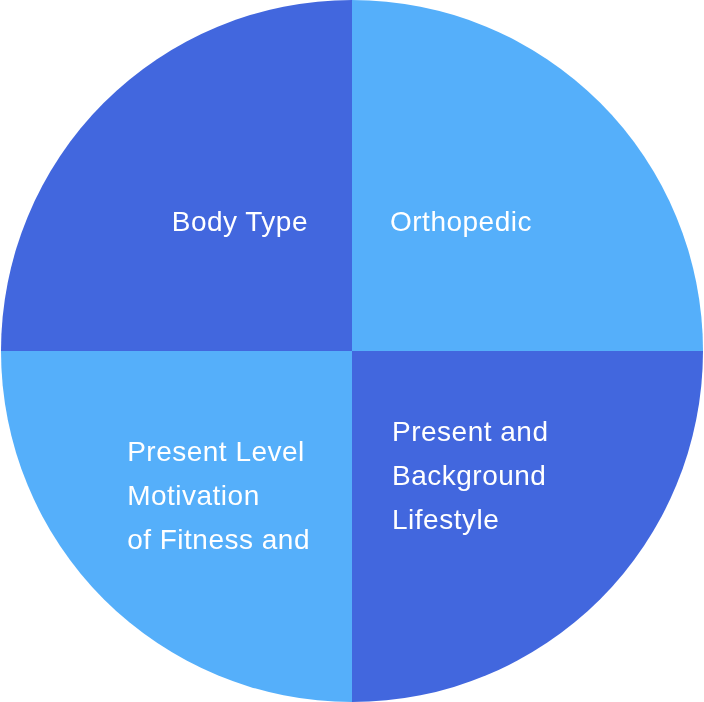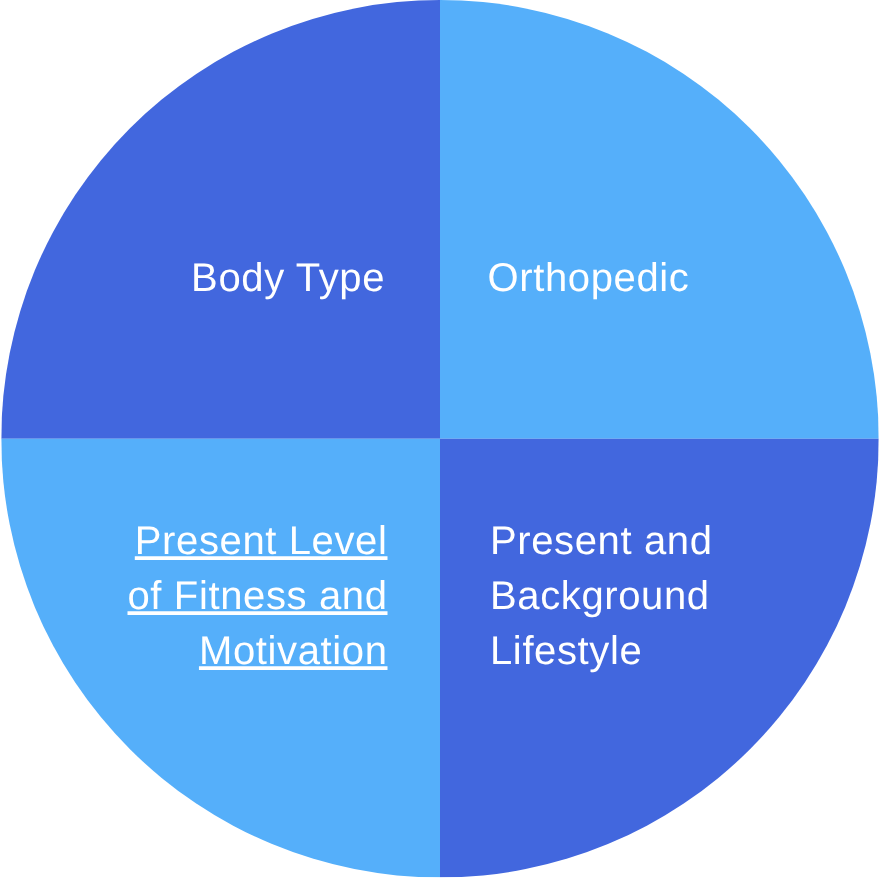--- a/index.html
+++ b/index.html
@@ -30,41 +30,40 @@
     height: 351px;
   }
   .q-tl { left: 0;     top: 0; }
   .q-tr { left: 351px; top: 0; }
   .q-bl { left: 0;     top: 351px; }
   .q-br { left: 351px; top: 351px; }
 
   .label {
     position: absolute;
     color: #ffffff;
-    font-size: 32px;
+    font-size: 28px;
     line-height: 44px;
     letter-spacing: 0.5px;
     font-weight: 400;
     white-space: nowrap;
   }
   .label-tl {
     top: 200px;
     right: 396px;
     text-align: right;
   }
   .label-tr {
     top: 200px;
     left: 390px;
     text-align: left;
   }
   .label-bl {
-    top: 410px;
+    top: 430px;
     right: 394px;
-    text-align: right;
-    text-decoration: underline;
+    text-align: left;
   }
   .label-br {
     top: 410px;
     left: 392px;
     text-align: left;
   }
   .label div { white-space: nowrap; }
 </style>
 </head>
 <body>
@@ -81,22 +80,22 @@
   <div class="label label-tl">
     <div>Body Type</div>
   </div>
 
   <div class="label label-tr">
     <div>Orthopedic</div>
   </div>
 
   <div class="label label-bl">
     <div>Present Level</div>
+    <div>Motivation</div>
     <div>of Fitness and</div>
-    <div>Motivation</div>
   </div>
 
   <div class="label label-br">
     <div>Present and</div>
     <div>Background</div>
     <div>Lifestyle</div>
   </div>
 
 </div>
 

